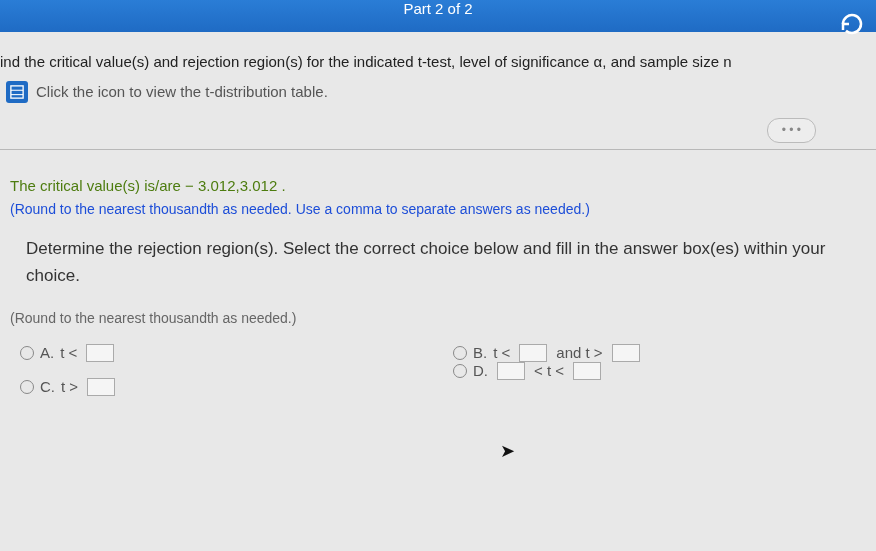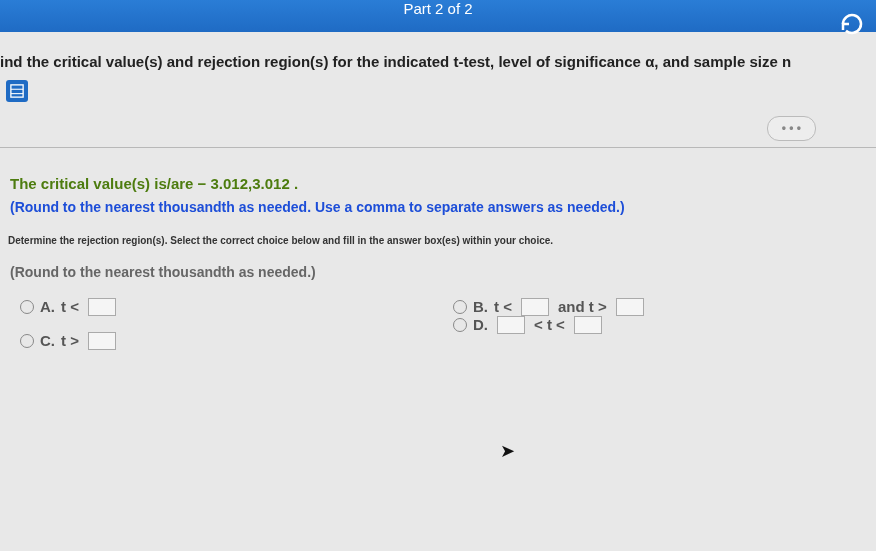--- a/index.html
+++ b/index.html
@@ -32,21 +32,20 @@
       justify-content: center;
       color: white;
       font-size: 20px;
       cursor: pointer;
     }
     .content {
       padding: 18px 0 0 0;
       font-size: 15px;
       line-height: 1.6;
       background: #e8e8e8;
-      font-weight: bold;
     }
     .question-text {
       padding: 0 10px 0 0;
       margin-bottom: 6px;
       color: #222;
     }
     .params {
       padding: 0 10px 0 0;
       margin-bottom: 10px;
       color: #222;
@@ -96,24 +95,24 @@
       padding: 0 10px 0 10px;
       color: #4d7c0f;
     }
     .hint {
       padding: 0 10px 0 10px;
       color: #1d4ed8;
       font-size: 14px;
       margin-bottom: 14px;
     }
     .determine {
-      padding: 0 10px 0 8px;
+      padding: 0 10px 0 26px;
       color: #333;
-      font-size: 10px;
-      margin-bottom: 12px;
+      font-size: 17px;
+      margin-bottom: 18px;
     }
     .hint2 {
       padding: 0 10px 0 10px;
       color: #666;
       font-size: 14px;
       margin-bottom: 12px;
     }
     .choices {
       display: grid;
       grid-template-columns: 1fr 1fr;
@@ -173,20 +172,21 @@
   <div class="question-text">ind the critical value(s) and rejection region(s) for the indicated t-test, level of significance α, and sample size n</div>
 
   <div class="icon-row">
     <div class="table-icon">
       <svg viewBox="0 0 16 16">
         <rect x="1" y="1" width="14" height="14" fill="none" stroke="white" stroke-width="1.5"></rect>
         <line x1="1" y1="6" x2="15" y2="6" stroke="white" stroke-width="1.2"></line>
         <line x1="1" y1="11" x2="15" y2="11" stroke="white" stroke-width="1.2"></line>
       </svg>
     </div>
+    <span class="link-text">Click the icon to view the t-distribution table.</span>
   </div>
 
   <div class="dots-row">
     <div class="dots-pill">• • •</div>
   </div>
 
   <hr class="divider">
 
   <div class="answer-line">
     <span>The critical value(s) is/are </span>

